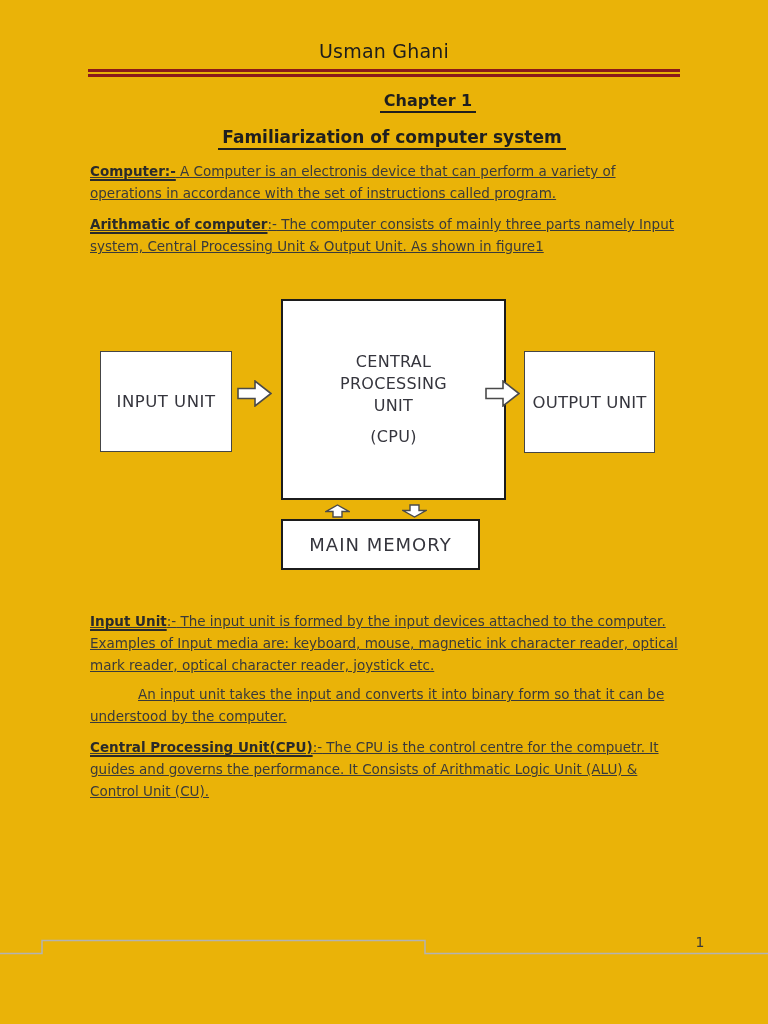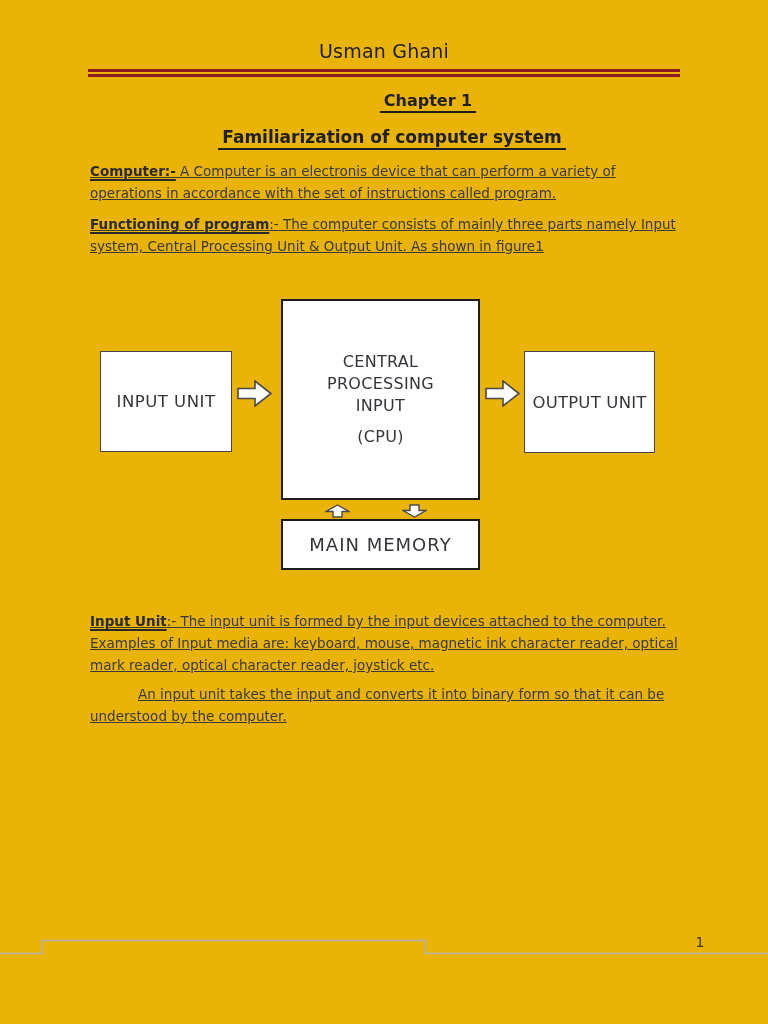--- a/index.html
+++ b/index.html
@@ -47,21 +47,21 @@
   .p-outputunit{top:810px;}
   
   .dbox{
     position:absolute;box-sizing:border-box;background:#ffffff;
     display:flex;align-items:center;justify-content:center;
     color:#35353d;text-align:center;
   }
   .box-thin{border:1.5px solid #454545;}
   .box-thick{border:2px solid #1c1c1c;}
   .d-input{left:100px;top:351px;width:132px;height:101px;font-size:16.5px;letter-spacing:.5px;}
-  .d-cpu{left:281px;top:299px;width:199px;height:201px;flex-direction:column;font-size:16px;line-height:22px;letter-spacing:.3px;}
+  .d-cpu{left:281px;top:299px;width:225px;height:201px;flex-direction:column;font-size:16px;line-height:22px;letter-spacing:.3px;}
   .d-cpu .cpu-sub{margin-top:9px;}
   .d-output{left:524px;top:351px;width:131px;height:102px;font-size:16.5px;letter-spacing:.2px;}
   .d-memory{left:281px;top:519px;width:199px;height:51px;font-size:18px;letter-spacing:1px;}
   .d-arrow{position:absolute;}
   .fig-caption{
     position:absolute;top:582px;left:0;width:768px;text-align:center;
     font-size:15px;color:#3a3a3a;
   }
   
   .footer-line{position:absolute;left:0;top:938px;}
@@ -80,34 +80,34 @@
 
   <div class="h-chapter">
     <span class="uline">Chapter 1</span>
   </div>
   <div class="h-title">
     <span class="uline">Familiarization of computer system</span>
   </div>
 
   <div class="para p-computer"><span class="lead">Computer:-</span><span> A Computer is an electronis device that can perform a variety of operations in accordance with the set of instructions called program.</span></div>
 
-  <div class="para p-functioning"><span class="lead">Functioning of program</span><span>:-</span><span> The computer consists of mainly three parts namely Input system, Central Processing Unit &amp; Output Unit. As shown in figure1</span></div>
+  <div class="para p-functioning"><span class="lead">Arithmatic of computer</span><span>:-</span><span> The computer consists of mainly three parts namely Input system, Central Processing Unit &amp; Output Unit. As shown in figure1</span></div>
 
   <div class="dbox box-thin d-input">
     <span>INPUT UNIT</span>
   </div>
 
   <svg class="d-arrow" style="left:237px;top:380px;" width="35" height="27" viewBox="0 0 35 27">
     <polygon points="1,8.5 18,8.5 18,1 34,13.5 18,26 18,18.5 1,18.5" fill="#ffffff" stroke="#4a4a4a" stroke-width="1.6" stroke-linejoin="miter"></polygon>
   </svg>
 
   <div class="dbox box-thick d-cpu">
     <span>CENTRAL</span>
     <span>PROCESSING</span>
-    <span>INPUT</span>
+    <span>UNIT</span>
     <span class="cpu-sub">(CPU)</span>
   </div>
 
   <svg class="d-arrow" style="left:485px;top:380px;" width="35" height="27" viewBox="0 0 35 27">
     <polygon points="1,8.5 18,8.5 18,1 34,13.5 18,26 18,18.5 1,18.5" fill="#ffffff" stroke="#4a4a4a" stroke-width="1.6" stroke-linejoin="miter"></polygon>
   </svg>
 
   <div class="dbox box-thin d-output">
     <span>OUTPUT UNIT</span>
   </div>
@@ -121,20 +121,21 @@
 
   <div class="dbox box-thick d-memory">
     <span>MAIN MEMORY</span>
   </div>
 
 
   <div class="para p-inputunit2">An input unit takes the input and converts it into binary form so that it can be understood by the computer.</div>
 
   <div class="para p-inputunit"><span class="lead">Input Unit</span><span>:-</span><span> The input unit is formed by the input devices attached to the computer. Examples of Input media are: keyboard, mouse, magnetic ink character reader, optical mark reader, optical character reader, joystick etc.</span></div>
 
+  <div class="para p-cpu"><span class="lead">Central Processing Unit(CPU)</span><span>:-</span><span> The CPU is the control centre for the compuetr. It guides and governs the performance. It Consists of Arithmatic Logic Unit (ALU) &amp; Control Unit (CU).</span></div>
 
 
   <svg class="footer-line" width="768" height="20" viewBox="0 0 768 20">
     <path d="M0,15.5 H42 V2.5 H425 V15.5 H768" fill="none" stroke="#b3b3b3" stroke-width="1.5"></path>
   </svg>
   <div class="page-number">1</div>
 
 </div>
 
 </body></html>

